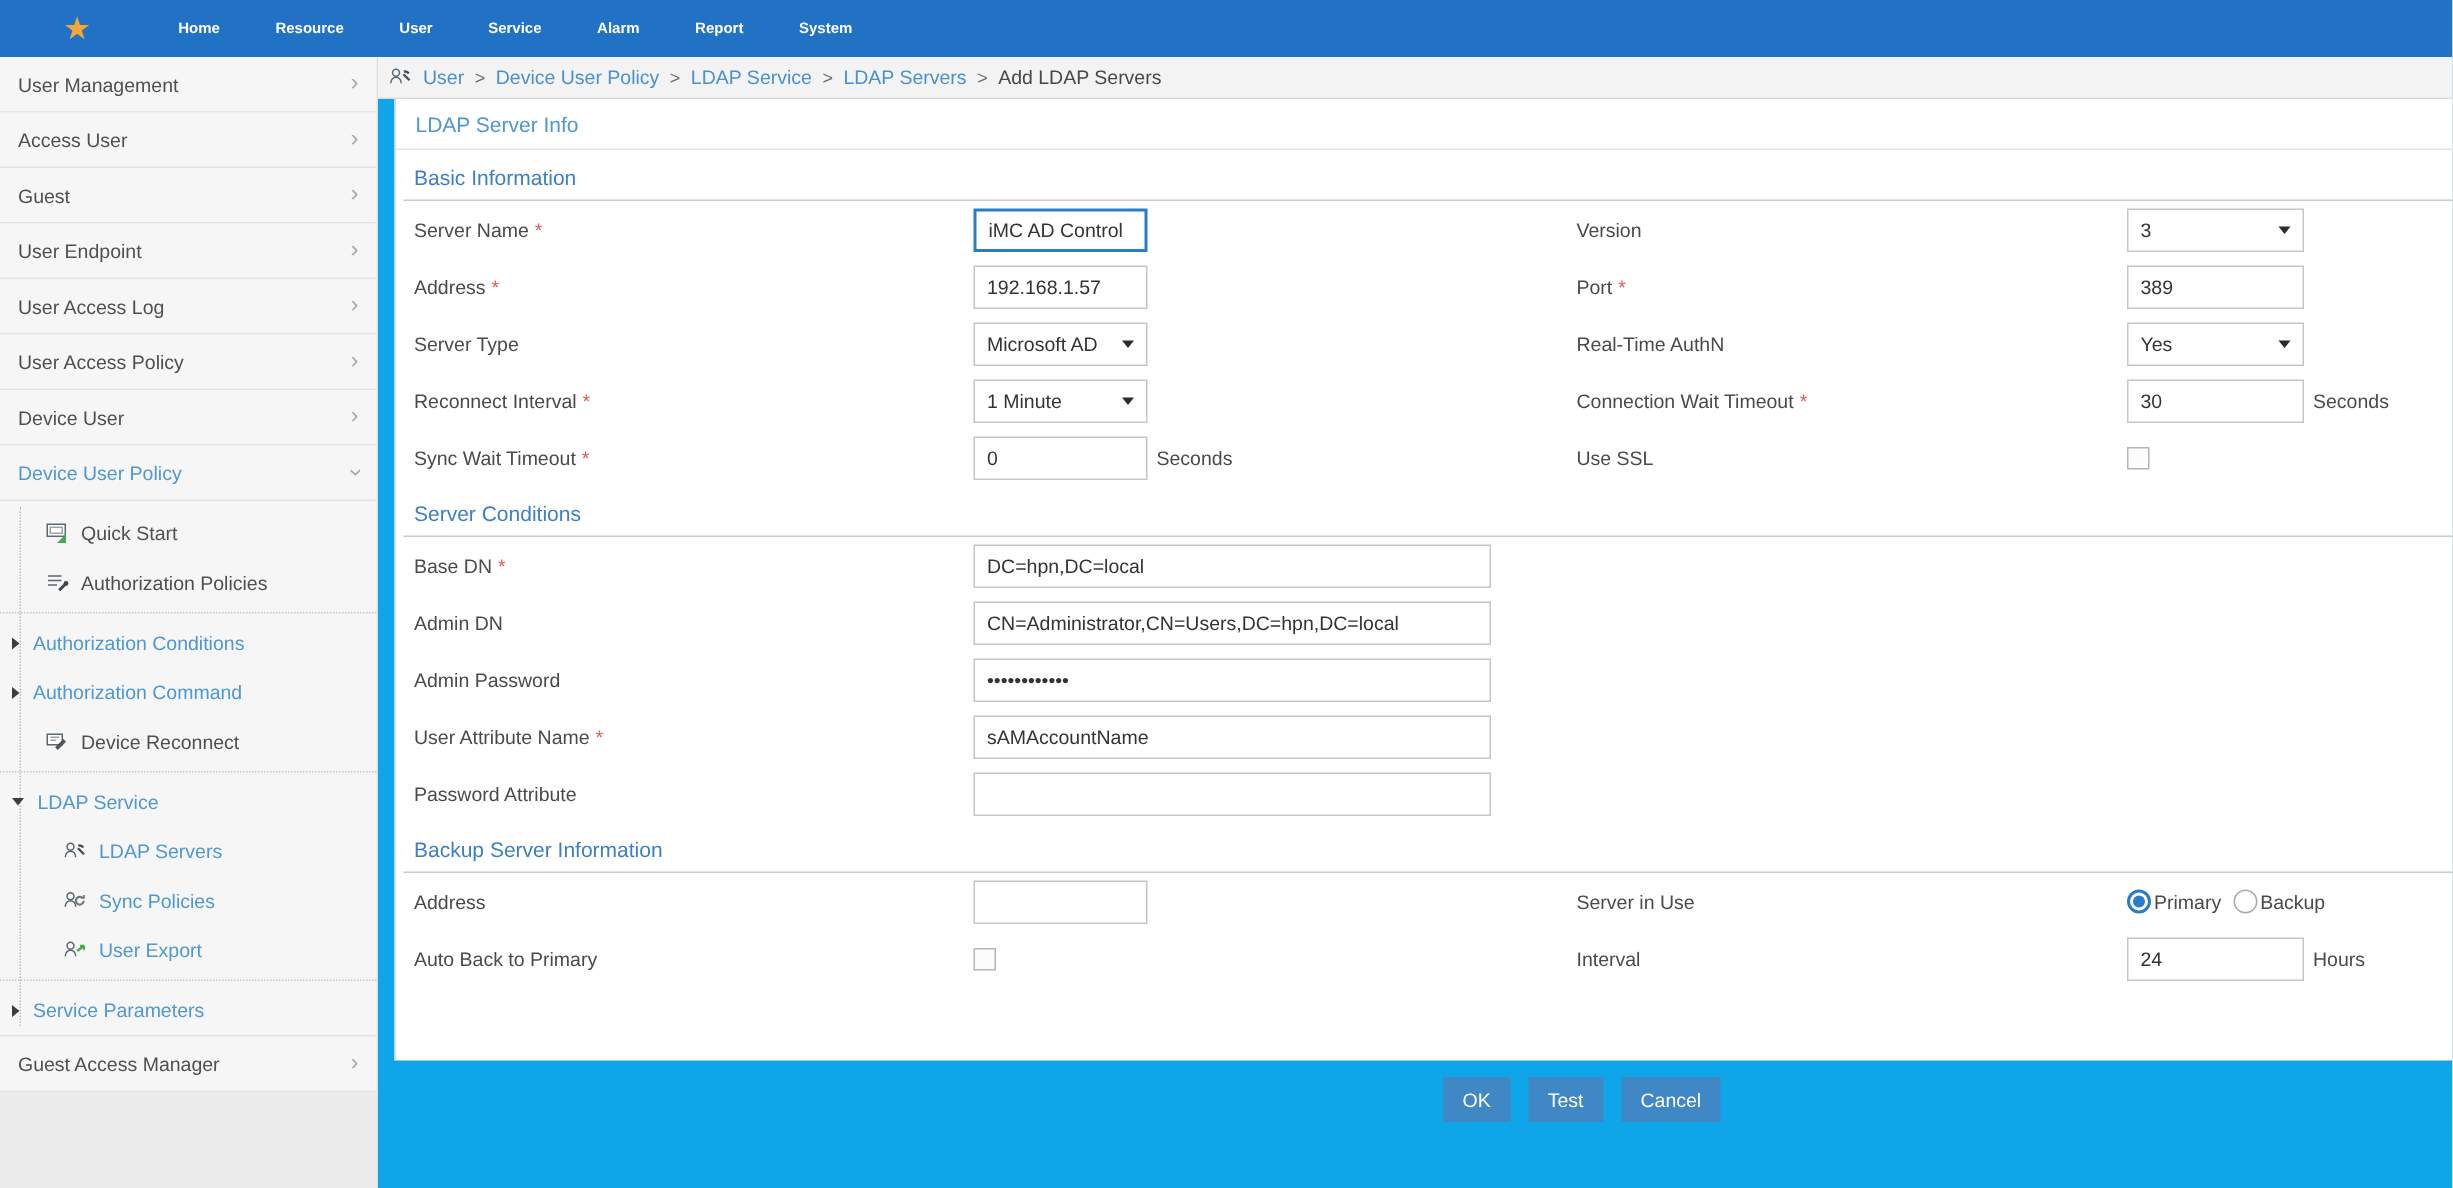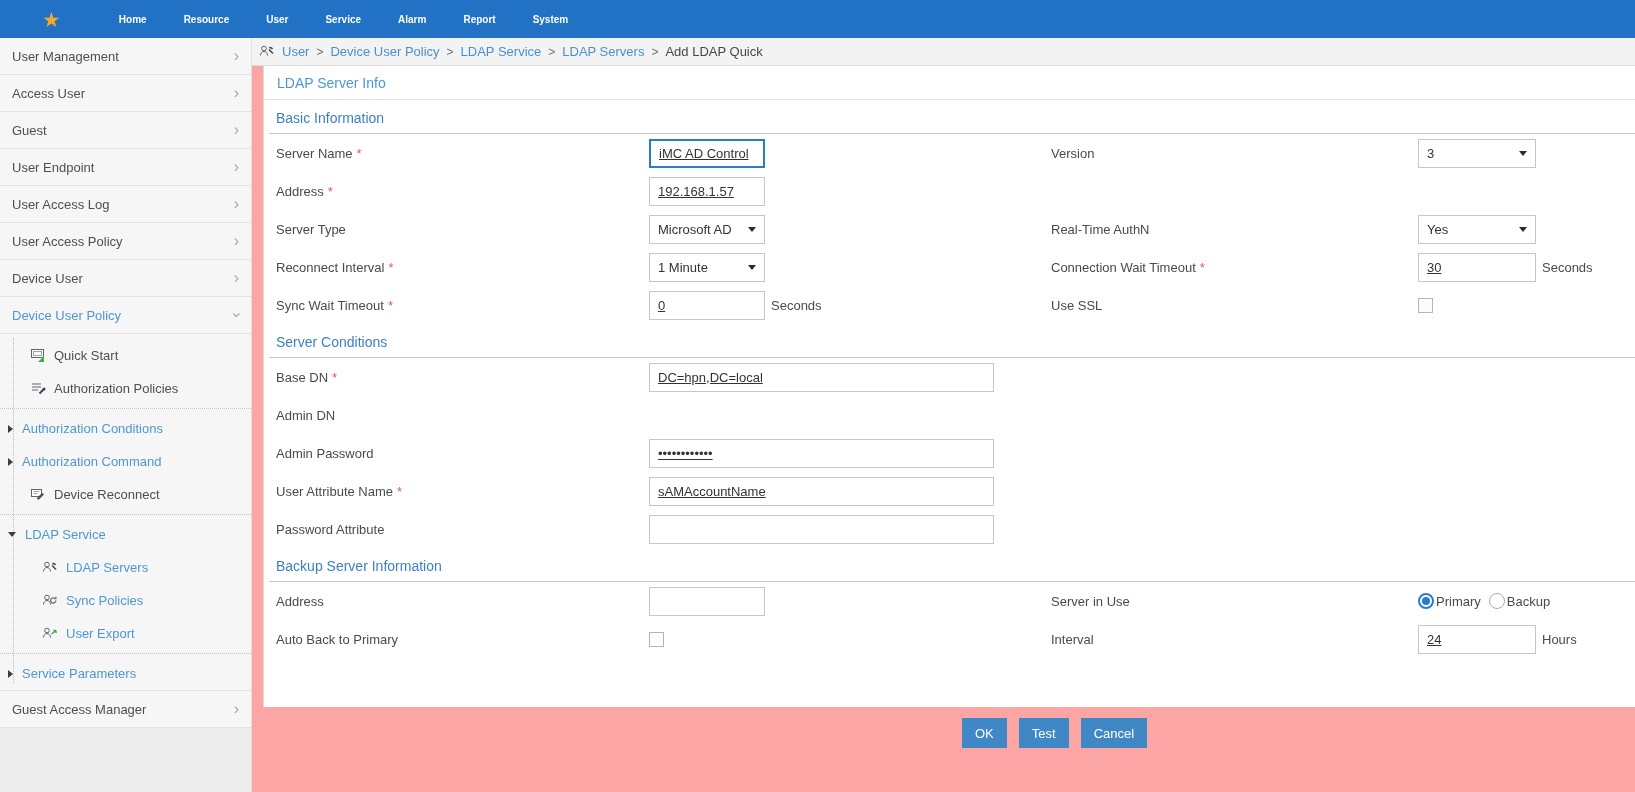--- a/index.html
+++ b/index.html
@@ -6,21 +6,21 @@
   html,body { width:1635px; height:792px; overflow:hidden; }
   body { font-family:"Liberation Sans", sans-serif; font-size:13px; color:#4a4a4a; background:#ececec; }
 
   
   .topnav { height:38px; background:#2171c5; display:flex; align-items:center; }
   .star { margin-left:42px; font-size:21px; color:#f2a736; line-height:1; cursor:pointer; }
   .nav-items { display:flex; margin-left:58px; gap:37px; }
   .nav-item { color:#ffffff; font-weight:bold; font-size:10px; cursor:pointer; }
 
   
-  .app { display:flex; height:754px; background:#fca5a5; }
+  .app { display:flex; height:754px; background:#0ea5e9; }
 
   
   .sidebar { width:252px; flex:none; display:flex; flex-direction:column; background:#ececec; border-right:1px solid #e0e0e0; }
   .side-item { height:37px; flex:none; background:#f6f6f6; border-bottom:1px solid #e3e3e3;
                display:flex; align-items:center; justify-content:space-between;
                padding:0 12px 0 12px; color:#4f4f4f; cursor:pointer; }
   .side-item .chev { color:#a9a9a9; font-size:16px; line-height:1; }
   .side-item.active { color:#4e97d1; }
   .side-item.active .chev { display:inline-block; transform:rotate(90deg); }
   .submenu { background:#f6f6f6; position:relative; padding-top:5px; border-bottom:1px solid #e3e3e3; }
@@ -51,21 +51,21 @@
                      color:#3e7fc2; font-size:14px; }
   .frow { height:38px; display:flex; align-items:center; }
   .half-l { width:787px; flex:none; display:flex; align-items:center; }
   .half-r { flex:1; display:flex; align-items:center; }
   .lbl-l { width:385px; flex:none; padding-left:12px; }
   .lbl-r { width:367px; flex:none; }
   .req { color:#e05c51; margin-left:4px; }
   .unit { margin-left:6px; color:#4a4a4a; }
 
   .tbox { height:29px; border:1px solid #c6c6c6; background:#fff; font-family:inherit;
-          font-size:13px; color:#333; padding:0 8px; outline:none;text-decoration:underline; }
+          font-size:13px; color:#333; padding:0 8px; outline:none; }
   .tbox.focused { border:2px solid #2a7cc9; }
   .w-sm { width:116px; } .w-wide { width:345px; } .w-r { width:118px; }
 
   .fakesel { position:relative; height:29px; border:1px solid #c6c6c6; background:#fff;
              display:flex; align-items:center; justify-content:space-between;
              padding:0 8px; color:#333; cursor:pointer; }
   .fakesel .caret { width:0; height:0; border-left:4px solid transparent; border-right:4px solid transparent;
                     border-top:5px solid #2b2b2b; }
 
   .chk { width:15px; height:15px; border:1px solid #b5b5b5; background:#fcfcfc; cursor:pointer; }
@@ -249,21 +249,21 @@
           </svg>
       </span>
       <span class="crumb-link">User</span>
       <span class="crumb-sep">&gt;</span>
       <span class="crumb-link">Device User Policy</span>
       <span class="crumb-sep">&gt;</span>
       <span class="crumb-link">LDAP Service</span>
       <span class="crumb-sep">&gt;</span>
       <span class="crumb-link">LDAP Servers</span>
       <span class="crumb-sep">&gt;</span>
-      <span class="crumb-current">Add LDAP Quick</span>
+      <span class="crumb-current">Add LDAP Servers</span>
     </div>
 
     <div class="panel">
       <div class="panel-header">
         <span>LDAP Server Info</span>
       </div>
 
       <div class="section-heading">Basic Information</div>
 
       <div class="frow">
@@ -278,20 +278,24 @@
             <span class="caret"></span>
           </div>
         </div>
       </div>
 
       <div class="frow">
         <div class="half-l">
           <span class="lbl-l"><span>Address</span><span class="req">*</span></span>
           <input class="tbox w-sm" value="192.168.1.57" style="">
         </div>
+        <div class="half-r">
+          <span class="lbl-r"><span>Port</span><span class="req">*</span></span>
+          <input class="tbox w-r" value="389" style="">
+        </div>
       </div>
 
       <div class="frow">
         <div class="half-l">
           <span class="lbl-l">Server Type</span>
           <div class="fakesel w-sm">
             <span>Microsoft AD</span>
             <span class="caret"></span>
           </div>
         </div>
@@ -336,20 +340,21 @@
       <div class="frow">
         <div class="half-l">
           <span class="lbl-l"><span>Base DN</span><span class="req">*</span></span>
           <input class="tbox w-wide" value="DC=hpn,DC=local" style="">
         </div>
       </div>
 
       <div class="frow">
         <div class="half-l">
           <span class="lbl-l">Admin DN</span>
+          <input class="tbox w-wide" value="CN=Administrator,CN=Users,DC=hpn,DC=local" style="">
         </div>
       </div>
 
       <div class="frow">
         <div class="half-l">
           <span class="lbl-l">Admin Password</span>
           <input class="tbox w-wide" value="••••••••••••" style="">
         </div>
       </div>
 

